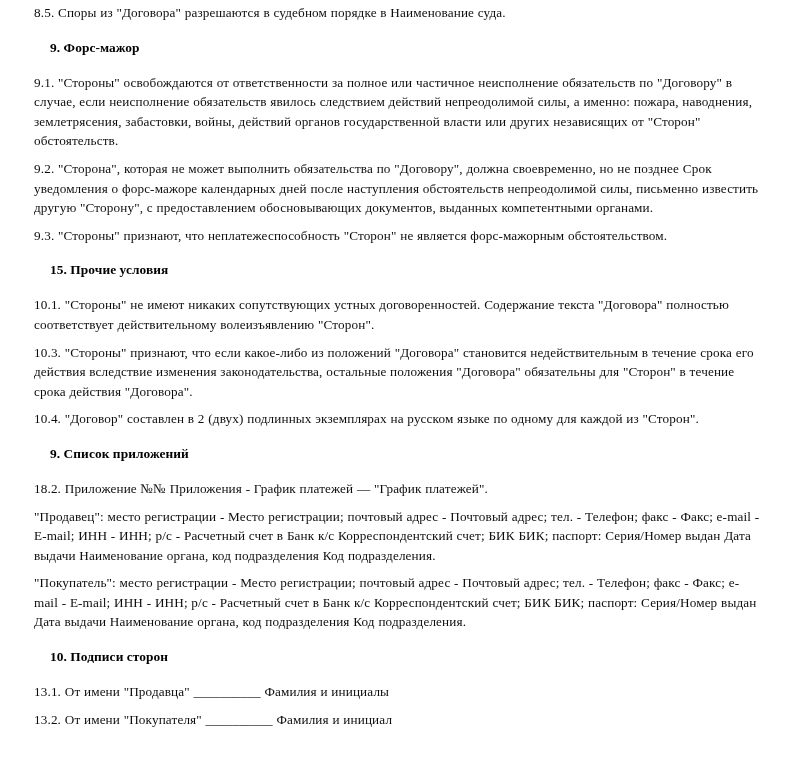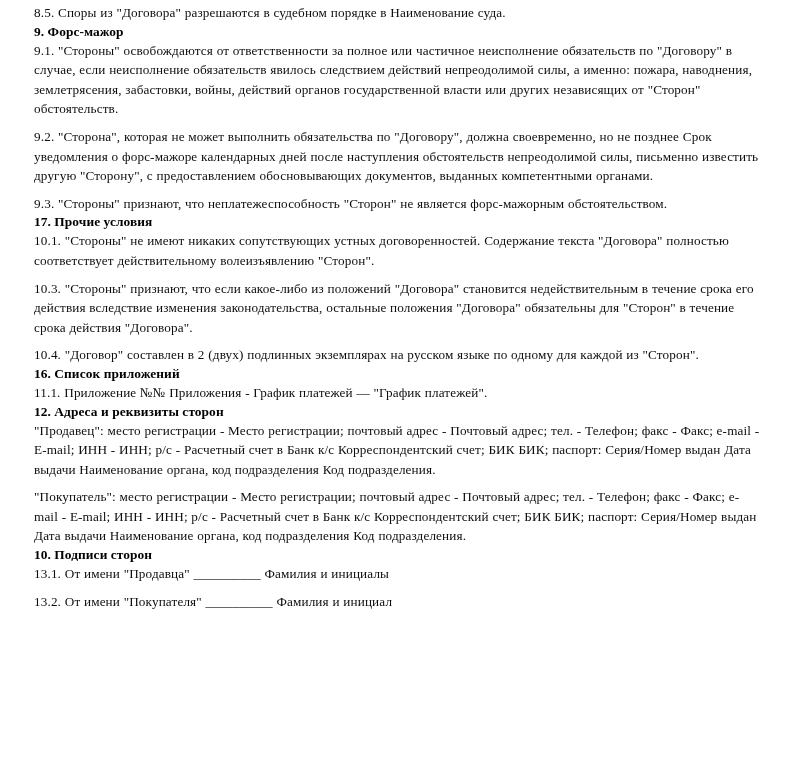--- a/index.html
+++ b/index.html
@@ -34,21 +34,21 @@
     line-height: 19.6px;
     text-align: left;
     color: #0d0d0d;
     letter-spacing: 0.01em;
     word-spacing: 0.02em;
   }
   p.para + p.para {
     margin-top: 8px;
   }
   h2.heading {
-    margin: 0;
+    margin: 16px;
     padding: 0;
     font-size: 13.4px;
     line-height: 18px;
     font-weight: bold;
     color: #000000;
     letter-spacing: 0.005em;
   }
   .sec-gap-before {
     margin-top: 23px;
   }
@@ -68,34 +68,33 @@
     <p class="para">8.5. Споры из "Договора" разрешаются в судебном порядке в Наименование суда.</p>
 
     <h2 class="heading sec-gap-before">9. Форс-мажор</h2>
 
     <p class="para sec-gap-after">9.1. "Стороны" освобождаются от ответственности за полное или частичное неисполнение обязательств по "Договору" в случае, если неисполнение обязательств явилось следствием действий непреодолимой силы, а именно: пожара, наводнения, землетрясения, забастовки, войны, действий органов государственной власти или других независящих от "Сторон" обстоятельств.</p>
 
     <p class="para">9.2. "Сторона", которая не может выполнить обязательства по "Договору", должна своевременно, но не позднее Срок уведомления о форс-мажоре календарных дней после наступления обстоятельств непреодолимой силы, письменно известить другую "Сторону", с предоставлением обосновывающих документов, выданных компетентными органами.</p>
 
     <p class="para">9.3. "Стороны" признают, что неплатежеспособность "Сторон" не является форс-мажорным обстоятельством.</p>
 
-    <h2 class="heading sec-gap-before">17. Прочие условия</h2>
+    <h2 class="heading sec-gap-before">15. Прочие условия</h2>
 
     <p class="para sec-gap-after">10.1. "Стороны" не имеют никаких сопутствующих устных договоренностей. Содержание текста "Договора" полностью соответствует действительному волеизъявлению "Сторон".</p>
 
 
     <p class="para">10.3. "Стороны" признают, что если какое-либо из положений "Договора" становится недействительным в течение срока его действия вследствие изменения законодательства, остальные положения "Договора" обязательны для "Сторон" в течение срока действия "Договора".</p>
 
     <p class="para">10.4. "Договор" составлен в 2 (двух) подлинных экземплярах на русском языке по одному для каждой из "Сторон".</p>
 
-    <h2 class="heading sec-gap-before">16. Список приложений</h2>
+    <h2 class="heading sec-gap-before">9. Список приложений</h2>
 
-    <p class="para sec-gap-after">11.1. Приложение №№ Приложения - График платежей — "График платежей".</p>
+    <p class="para sec-gap-after">18.2. Приложение №№ Приложения - График платежей — "График платежей".</p>
 
-    <h2 class="heading sec-gap-before">12. Адреса и реквизиты сторон</h2>
 
     <p class="para sec-gap-after">"Продавец": место регистрации - Место регистрации; почтовый адрес - Почтовый адрес; тел. - Телефон; факс - Факс; e-mail - E-mail; ИНН - ИНН; р/с - Расчетный счет в Банк к/с Корреспондентский счет; БИК БИК; паспорт: Серия/Номер выдан Дата выдачи Наименование органа, код подразделения Код подразделения.</p>
 
     <p class="para">"Покупатель": место регистрации - Место регистрации; почтовый адрес - Почтовый адрес; тел. - Телефон; факс - Факс; e-mail - E-mail; ИНН - ИНН; р/с - Расчетный счет в Банк к/с Корреспондентский счет; БИК БИК; паспорт: Серия/Номер выдан Дата выдачи Наименование органа, код подразделения Код подразделения.</p>
 
     <h2 class="heading sec-gap-before">10. Подписи сторон</h2>
 
     <p class="para sec-gap-after sig-line">13.1. От имени "Продавца" __________ Фамилия и инициалы</p>
 
     <p class="para sig-line">13.2. От имени "Покупателя" __________ Фамилия и инициал</p>

